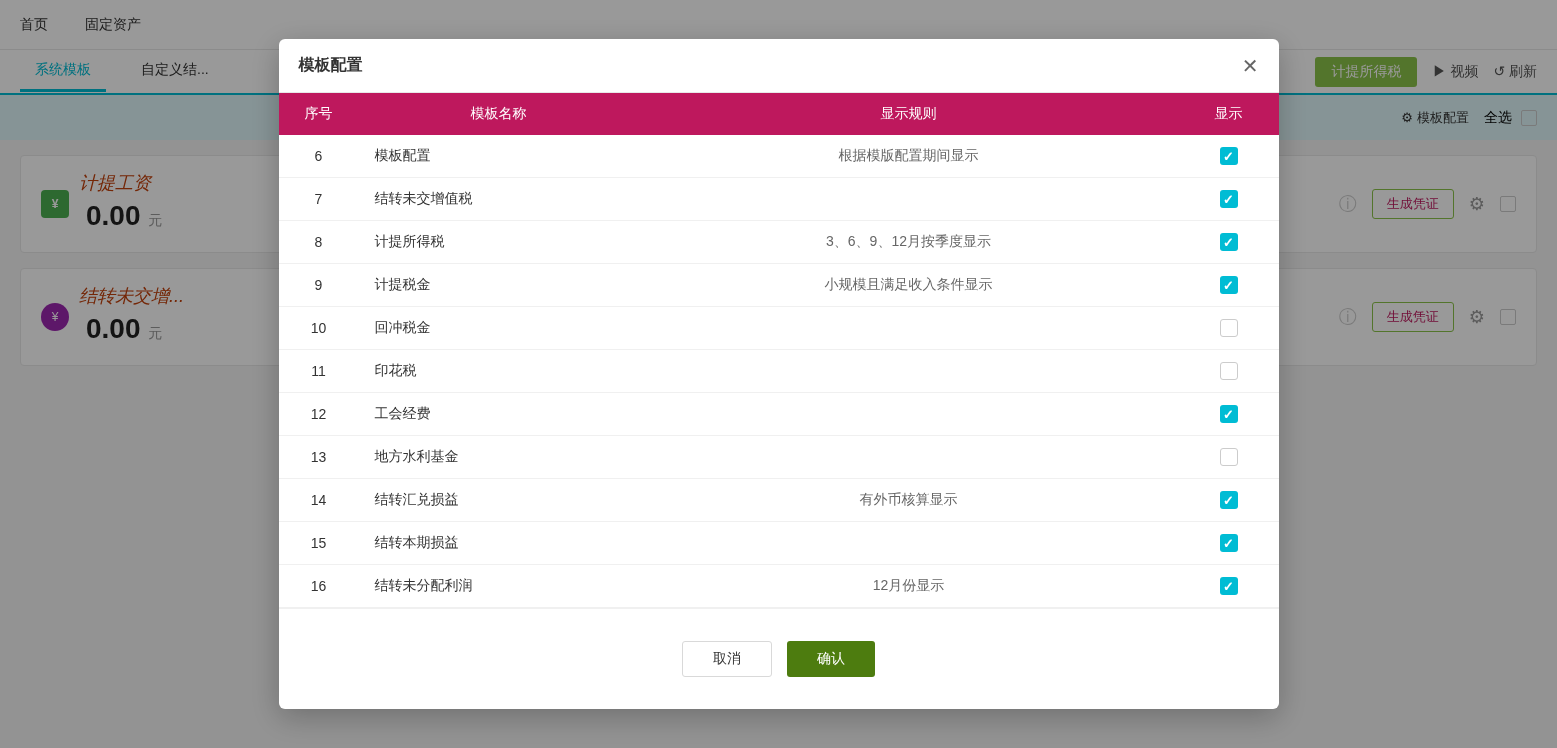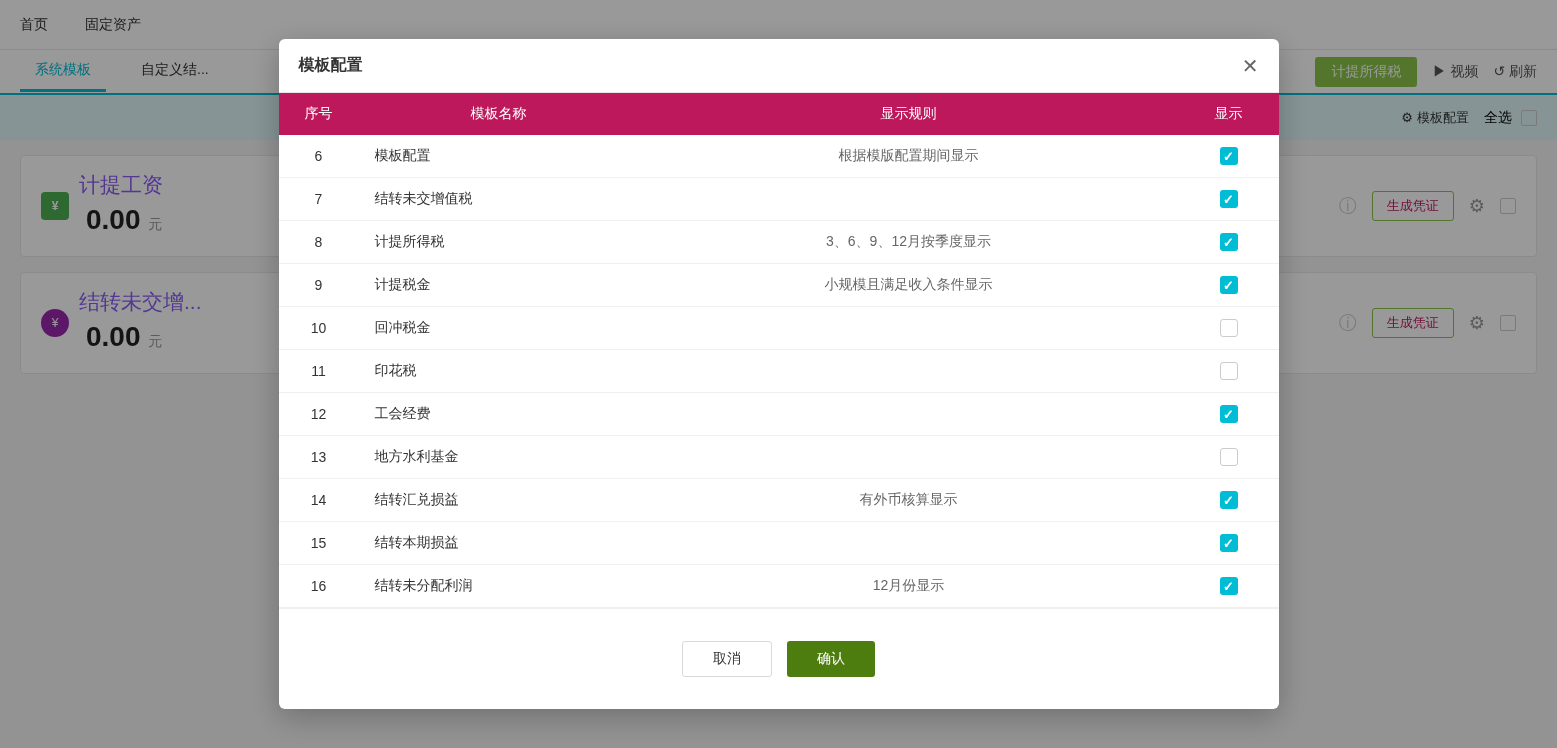--- a/index.html
+++ b/index.html
@@ -123,22 +123,23 @@
       height: 28px;
       background: #9c27b0;
       border-radius: 50%;
       display: flex;
       align-items: center;
       justify-content: center;
       color: #fff;
       font-size: 12px;
     }
     .card-title {
-      font-size: 21px;
-      color: #8b5cf6;
+      font-size: 18px;
+      color: #c2410c;
+      font-style: italic;
     }
     .card-amount {
       font-size: 28px;
       font-weight: bold;
       color: #222;
       margin: 5px 7px;
     }
     .card-right {
       display: flex;
       align-items: center;

